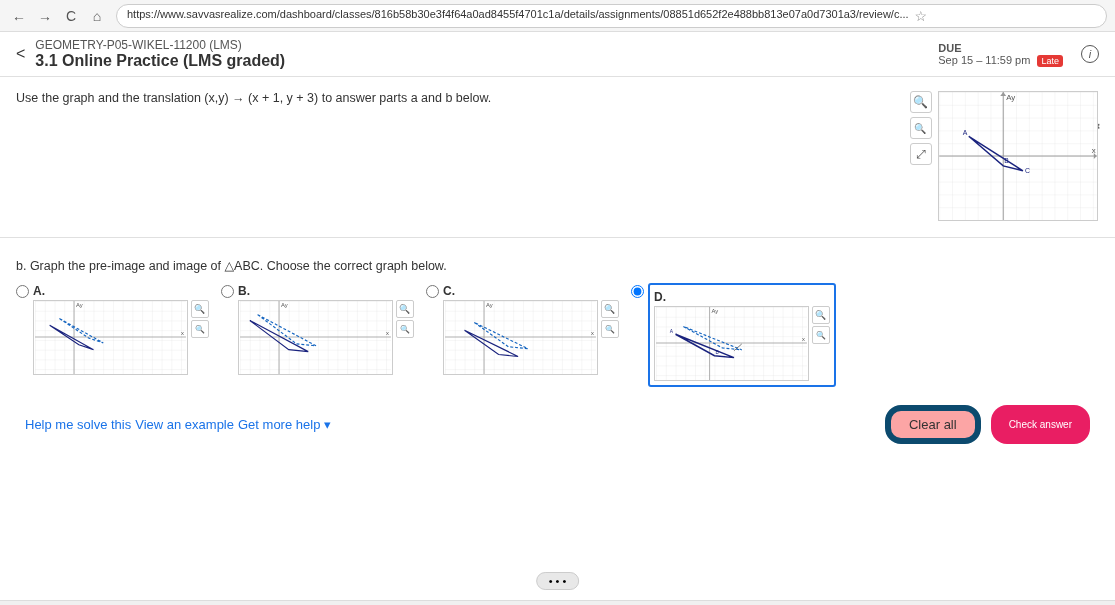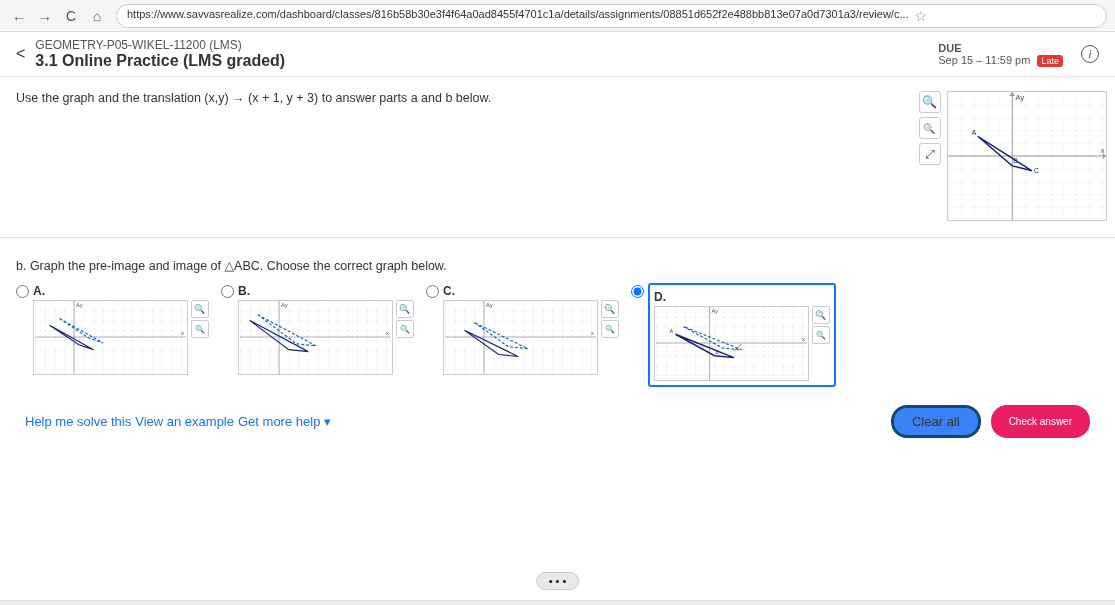--- a/index.html
+++ b/index.html
@@ -126,21 +126,21 @@
       position: absolute;
       top: 40px;
       right: 14px;
       font-size: 16px;
       color: #666;
       cursor: pointer;
     }
 
     
     .question-area {
-      padding: 14px 8px 10px 16px;
+      padding: 14px 17px 10px 16px;
       display: flex;
       gap: 28px;
     }
     .question-text {
       font-size: 12.5px;
       color: #333;
       flex: 1;
     }
     .graph-container {
       position: relative;
@@ -277,22 +277,22 @@
       font-size: 13px;
       cursor: pointer;
       text-decoration: none;
     }
     .help-right {
       margin-left: auto;
       display: flex;
       gap: 10px;
     }
     .clear-btn {
-      background: #3b82f6;
-      border: 3px solid #0c4a6e;
+      background: #fca5a5;
+      border: 6px solid #0c4a6e;
       border-radius: 16px;
       padding: 6px 18px;
       font-size: 13px;
       cursor: pointer;
       color: #333;
     }
     .check-btn {
       background: #e91e63;
       border: none;
       border-radius: 16px;

